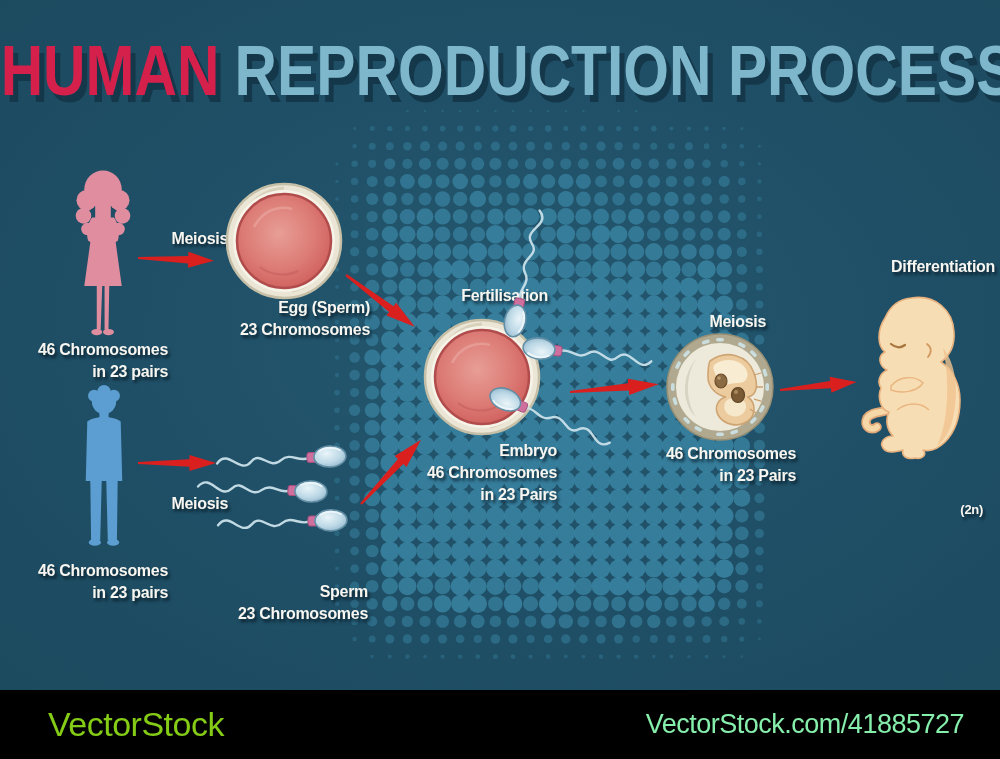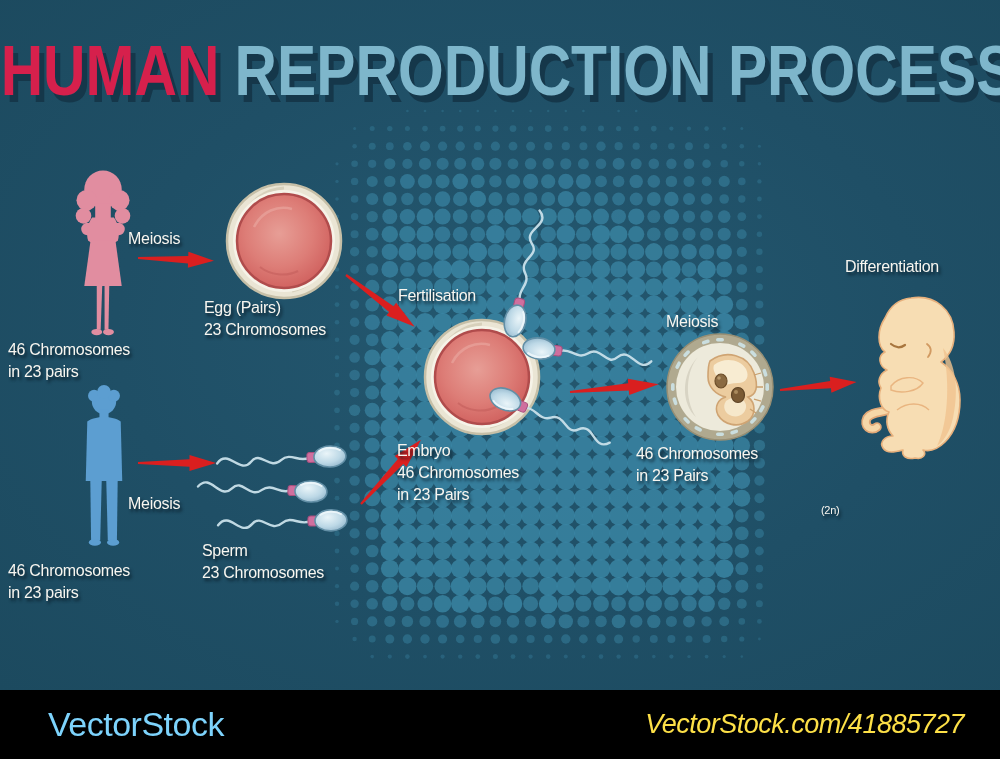--- a/index.html
+++ b/index.html
@@ -23,40 +23,40 @@
   .title-row{
     display:flex;column-gap:18px;white-space:nowrap;
     transform:scaleX(0.84);transform-origin:center;
     font-weight:bold;font-size:70px;letter-spacing:0px;line-height:1;
     text-shadow:6px 7px 0 #15374a;
   }
   .title-red{color:var(--title_red,#d6204c);}
   .title-blue{color:var(--title_blue,#7eb6cb);}
   
   .lbl{
-    position:absolute;color:var(--text_white,#f8f6f0);font-weight:normal;
-    font-size:16px;letter-spacing:-0.3px;line-height:22px;text-align:left;
+    position:absolute;color:var(--text_white,#f8f6f0);font-weight:bold;
+    font-size:16px;letter-spacing:-0.3px;line-height:22px;text-align:right;
     text-shadow:2px 3px 3px rgba(8,26,38,.85);
   }
   
   .arrow{position:absolute;height:22px;transform-origin:0 50%;}
   .arrow polygon{fill:var(--arrow_red,#da1f1f);}
   
   .female-fig{color:var(--female_pink,#e18da0);}
   .male-fig{color:var(--male_blue,#5c9ed1);}
   
   .sperm{position:absolute;width:140px;height:40px;}
   
   #footer{
     position:absolute;left:0;top:690px;width:1000px;height:69px;
     background:var(--footer_bg,#000);display:flex;align-items:center;
     justify-content:space-between;padding:0 36px 0 48px;box-sizing:border-box;
   }
-  #footer .logo{color:#7dd3fc;font-size:34px;letter-spacing:-0.5px;}
-  #footer .credit{color:#fde047;font-size:27px;letter-spacing:-0.5px;font-style:italic;}
+  #footer .logo{color:#84cc16;font-size:34px;letter-spacing:-0.5px;}
+  #footer .credit{color:#86efac;font-size:27px;letter-spacing:-0.5px;}
 </style>
 </head>
 <body>
 
 <svg width="0" height="0" style="position:absolute" aria-hidden="true">
   <defs>
     <radialGradient id="cellGrad" cx="45%" cy="42%" r="65%">
       <stop offset="0%" stop-color="#e79e96"></stop>
       <stop offset="55%" stop-color="#dd7d77"></stop>
       <stop offset="100%" stop-color="#ce5c5a"></stop>
@@ -931,34 +931,34 @@
     </div>
     <div class="lbl" style="left:128px;top:493px;width:100px">Meiosis</div>
     <svg class="arrow" style="left:138px;top:452px;width:78px" viewBox="0 0 100 30" preserveAspectRatio="none">
       <polygon points="0,13.5 66,10 66,4 100,15 66,26 66,20 0,16.5"></polygon>
       </svg>
 
     <svg class="abs" style="left:222px;top:179px" width="124" height="124" viewBox="0 0 124 124">
         <use href="#ovum-sym"></use>
       </svg>
     <div class="lbl" style="left:204px;top:297px;width:166px">
-      <div>Egg (Pairs)</div>
+      <div>Egg (Sperm)</div>
       <div>23 Chromosomes</div>
     </div>
 
     <svg class="sperm" style="left:213px;top:439px;transform:rotate(-3deg)" viewBox="0 0 140 40">
         <use href="#sperm-sym"></use>
       </svg>
     <svg class="sperm" style="left:194px;top:469px;transform:rotate(3deg)" viewBox="0 0 140 40">
         <use href="#sperm-sym"></use>
       </svg>
     <svg class="sperm" style="left:214px;top:502px;transform:rotate(-2deg)" viewBox="0 0 140 40">
         <use href="#sperm-sym"></use>
       </svg>
-    <div class="lbl" style="left:202px;top:540px;width:166px">
+    <div class="lbl" style="left:202px;top:581px;width:166px">
       <div>Sperm</div>
       <div>23 Chromosomes</div>
     </div>
 
     <svg class="arrow" style="left:346px;top:264px;width:86px;transform:rotate(37deg)" viewBox="0 0 100 30" preserveAspectRatio="none">
       <polygon points="0,13.5 66,10 66,4 100,15 66,26 66,20 0,16.5"></polygon>
       </svg>
     <svg class="arrow" style="left:361px;top:493px;width:88px;transform:rotate(-47deg)" viewBox="0 0 100 30" preserveAspectRatio="none">
       <polygon points="0,13.5 66,10 66,4 100,15 66,26 66,20 0,16.5"></polygon>
       </svg>
@@ -1031,20 +1031,20 @@
     <svg class="abs" style="left:853px;top:290px" width="135" height="175" viewBox="0 0 135 175">
       <path d="M40,118 C30,124 20,120 14,128 C10,136 18,142 24,137" fill="none" stroke="#e2a877" stroke-width="9.5" stroke-linecap="round"></path>
       <path d="M40,118 C30,124 20,120 14,128 C10,136 18,142 24,137" fill="none" stroke="#f6d7a8" stroke-width="6" stroke-linecap="round"></path>
       <path d="M58,8 C82,4 100,20 101,42 C102,56 96,66 88,72 C100,80 107,94 107,110 C107,128 102,142 92,152 C86,158 78,162 70,160 C74,164 70,170 62,168 C54,170 48,166 50,160 C42,162 34,164 30,158 C26,152 32,146 40,146 C34,140 32,130 36,122 C28,120 24,108 28,98 C24,92 26,84 34,80 C26,76 24,66 32,62 C24,56 24,40 32,28 C38,14 48,9 58,8 Z" fill="#f7ddb3" stroke="#e7b07c" stroke-width="1.6" stroke-linejoin="round"></path>
       <path d="M90,58 C103,74 106,100 100,128 C97,142 90,152 84,156 C94,136 98,96 90,58 Z" fill="#f0c38f" opacity=".8"></path>
       <path d="M38,96 C46,86 62,85 70,93 C64,102 48,104 38,100 Z" fill="#f7ddb3" stroke="#e9b580" stroke-width="1.4"></path>
       <path d="M44,120 C54,112 68,112 76,120" fill="none" stroke="#e9b580" stroke-width="1.4"></path>
       <path d="M38,54 q7,6 14,1" fill="none" stroke="#a8763f" stroke-width="2.2" stroke-linecap="round"></path>
       <path d="M74,54 q7,5 1,13" fill="none" stroke="#d29a62" stroke-width="1.8" stroke-linecap="round"></path>
     </svg>
-    <div class="lbl" style="left:821px;top:499px;width:140px;font-size:11px">(2n)</div>
+    <div class="lbl" style="left:843px;top:499px;width:140px;font-size:13px">(2n)</div>
   </div>
 
   <div id="footer">
     <span class="logo">VectorStock</span>
     <span class="credit">VectorStock.com/41885727</span>
   </div>
 </div>
 
 </body></html>

